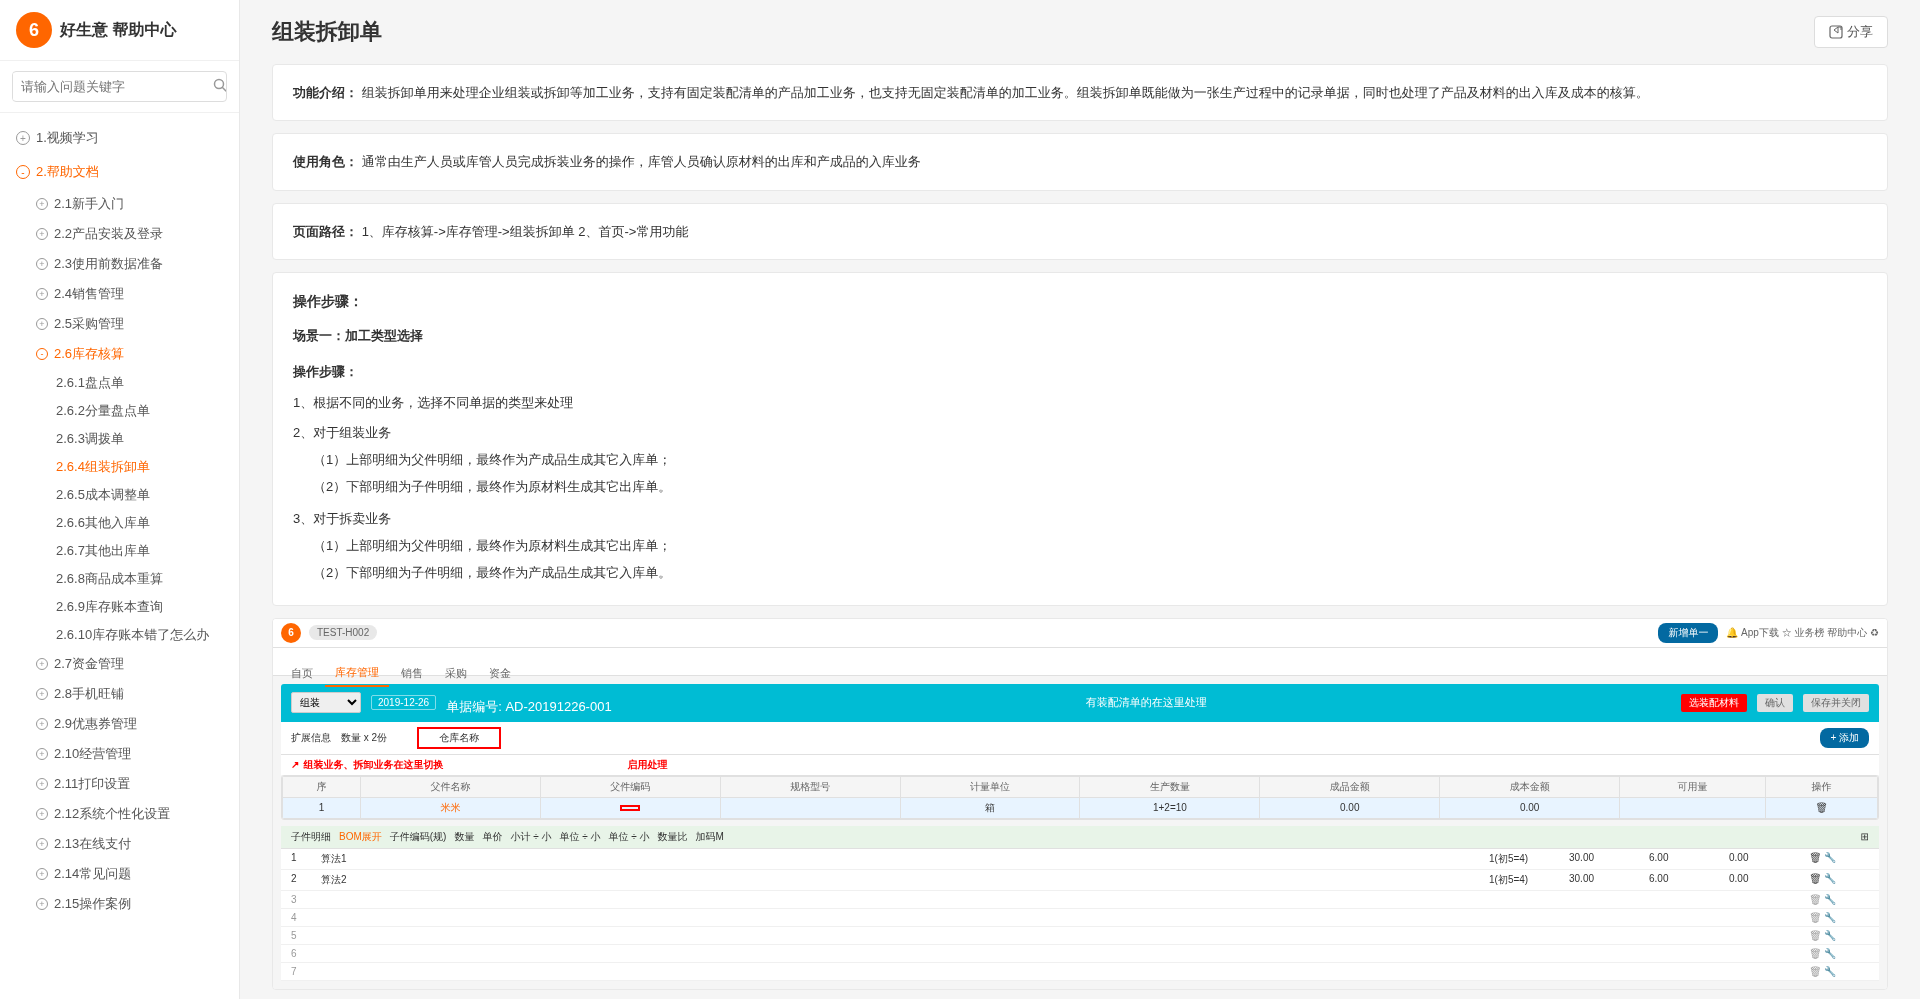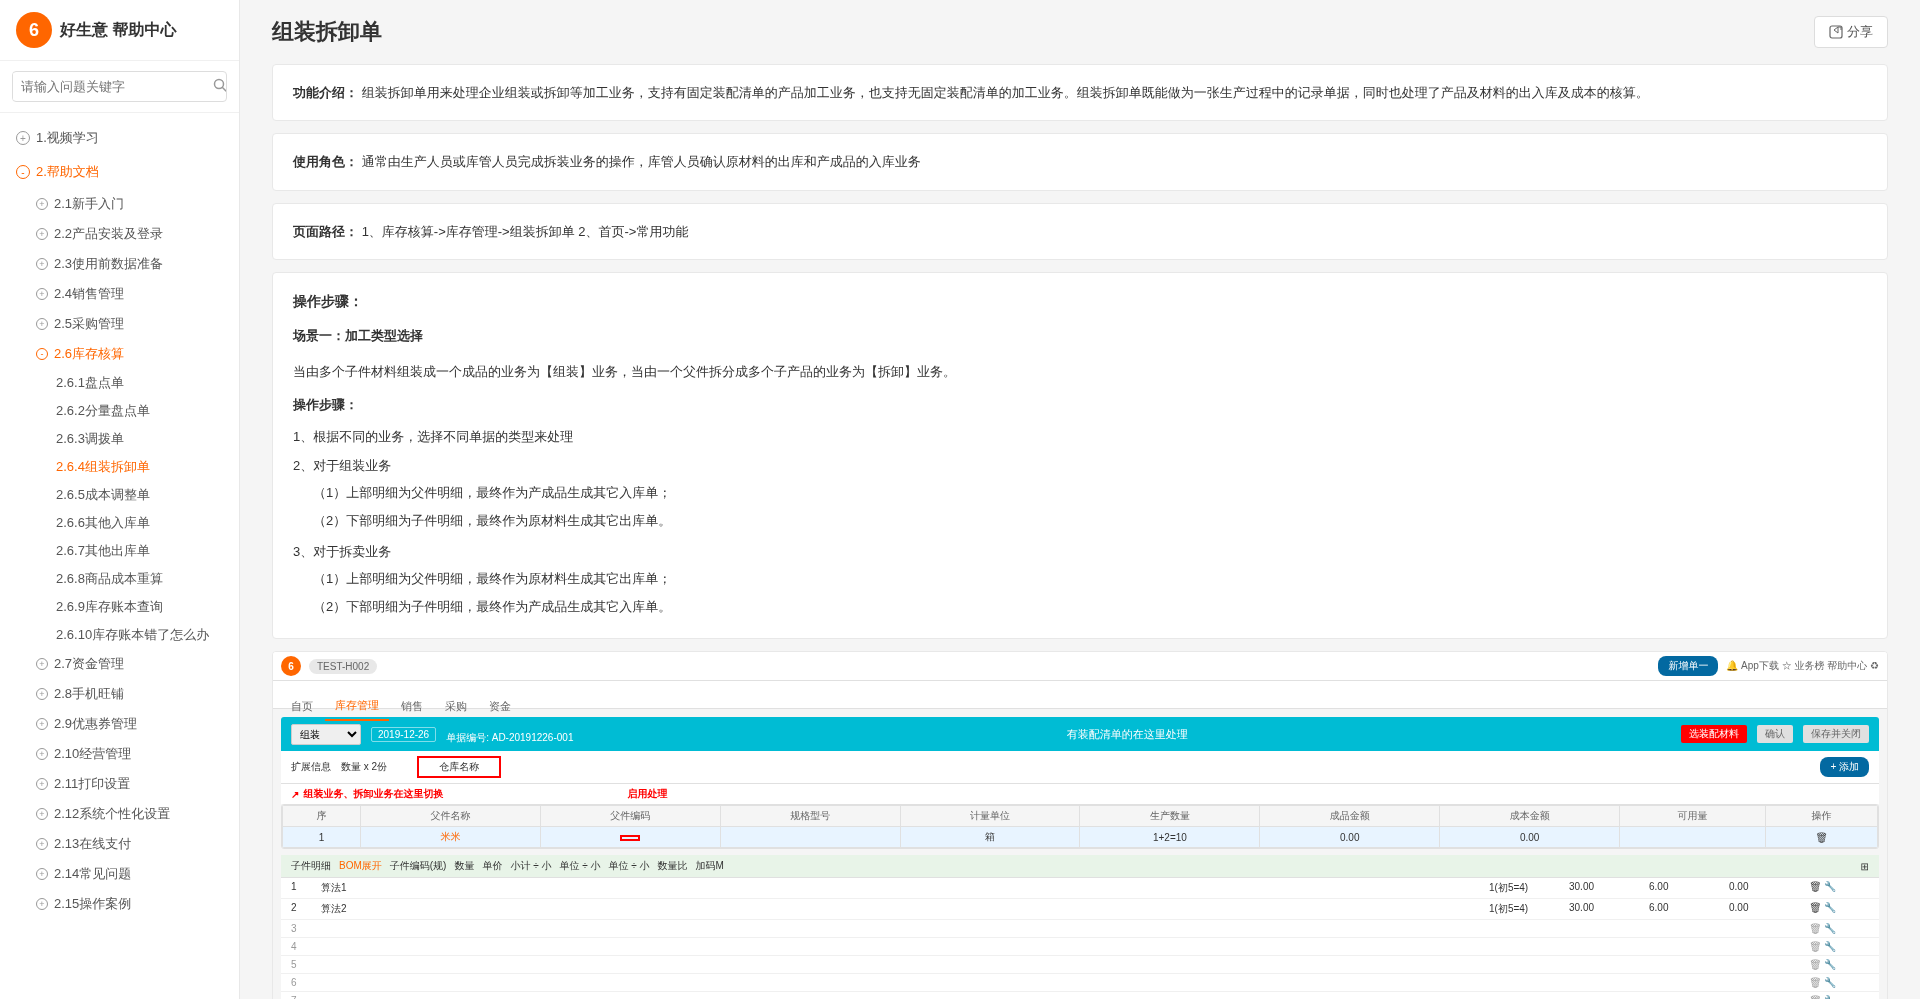--- a/index.html
+++ b/index.html
@@ -518,21 +518,20 @@
         <strong>页面路径：</strong>
         <span>1、库存核算-&gt;库存管理-&gt;组装拆卸单  2、首页-&gt;常用功能</span>
       </p>
     </div>
 
     <div class="content-card">
       <div class="section-title">操作步骤：</div>
       <div style="margin-bottom:12px;">
         <strong>场景一：加工类型选择</strong>
       </div>
-      <p style="margin-bottom:10px;">当由多个子件材料组装成一个成品的业务为【组装】业务，当由一个父件拆分成多个子产品的业务为【拆卸】业务。</p>
       <strong>操作步骤：</strong>
       <div style="margin-top:8px;">
         <p style="margin-bottom:6px;">1、根据不同的业务，选择不同单据的类型来处理</p>
         <p style="margin-bottom:4px;">2、对于组装业务</p>
         <p style="margin-left:20px;margin-bottom:4px;">（1）上部明细为父件明细，最终作为产成品生成其它入库单；</p>
         <p style="margin-left:20px;margin-bottom:8px;">（2）下部明细为子件明细，最终作为原材料生成其它出库单。</p>
         <p style="margin-bottom:4px;">3、对于拆卖业务</p>
         <p style="margin-left:20px;margin-bottom:4px;">（1）上部明细为父件明细，最终作为原材料生成其它出库单；</p>
         <p style="margin-left:20px;margin-bottom:4px;">（2）下部明细为子件明细，最终作为产成品生成其它入库单。</p>
       </div>
@@ -561,21 +560,21 @@
 
           <div style="background:#00bcd4;padding:6px 10px;display:flex;align-items:center;gap:10px;color:#fff;font-size:11px;border-radius:3px 3px 0 0;">
             <span>
               <select style="font-size:10px;padding:3px 4px;border-radius:2px;border:1px solid #ccc;">
                 <option>加工类型</option>
                 <option selected="">组装</option>
                 <option>拆卸</option>
               </select>
             </span>
             <span style="border:1px solid rgba(255,255,255,0.5);border-radius:2px;padding:1px 6px;font-size:10px;">2019-12-26</span>
-            <span style="font-size:10px;margin-top:8px;">单据编号: AD-20191226-001</span>
+            <span style="font-size:13px;margin-top:8px;">单据编号: AD-20191226-001</span>
             <span style="flex:1;text-align:center;font-size:11px;color:#fff;">有装配清单的在这里处理</span>
             <button class="mock-red-btn">选装配材料</button>
             <button class="mock-gray-btn">确认</button>
             <button class="mock-gray-btn">保存并关闭</button>
           </div>
 
           <div style="background:#fff;padding:5px 10px;display:flex;align-items:center;gap:10px;font-size:10px;border-bottom:1px solid #e0e0e0;">
             <span>扩展信息</span>
             <span style="margin-right:20px;">数量 x 2份</span>
             <span style="border:2px solid red;padding:2px 20px;font-size:10px;background:#fff;min-width:80px;">仓库名称</span>

